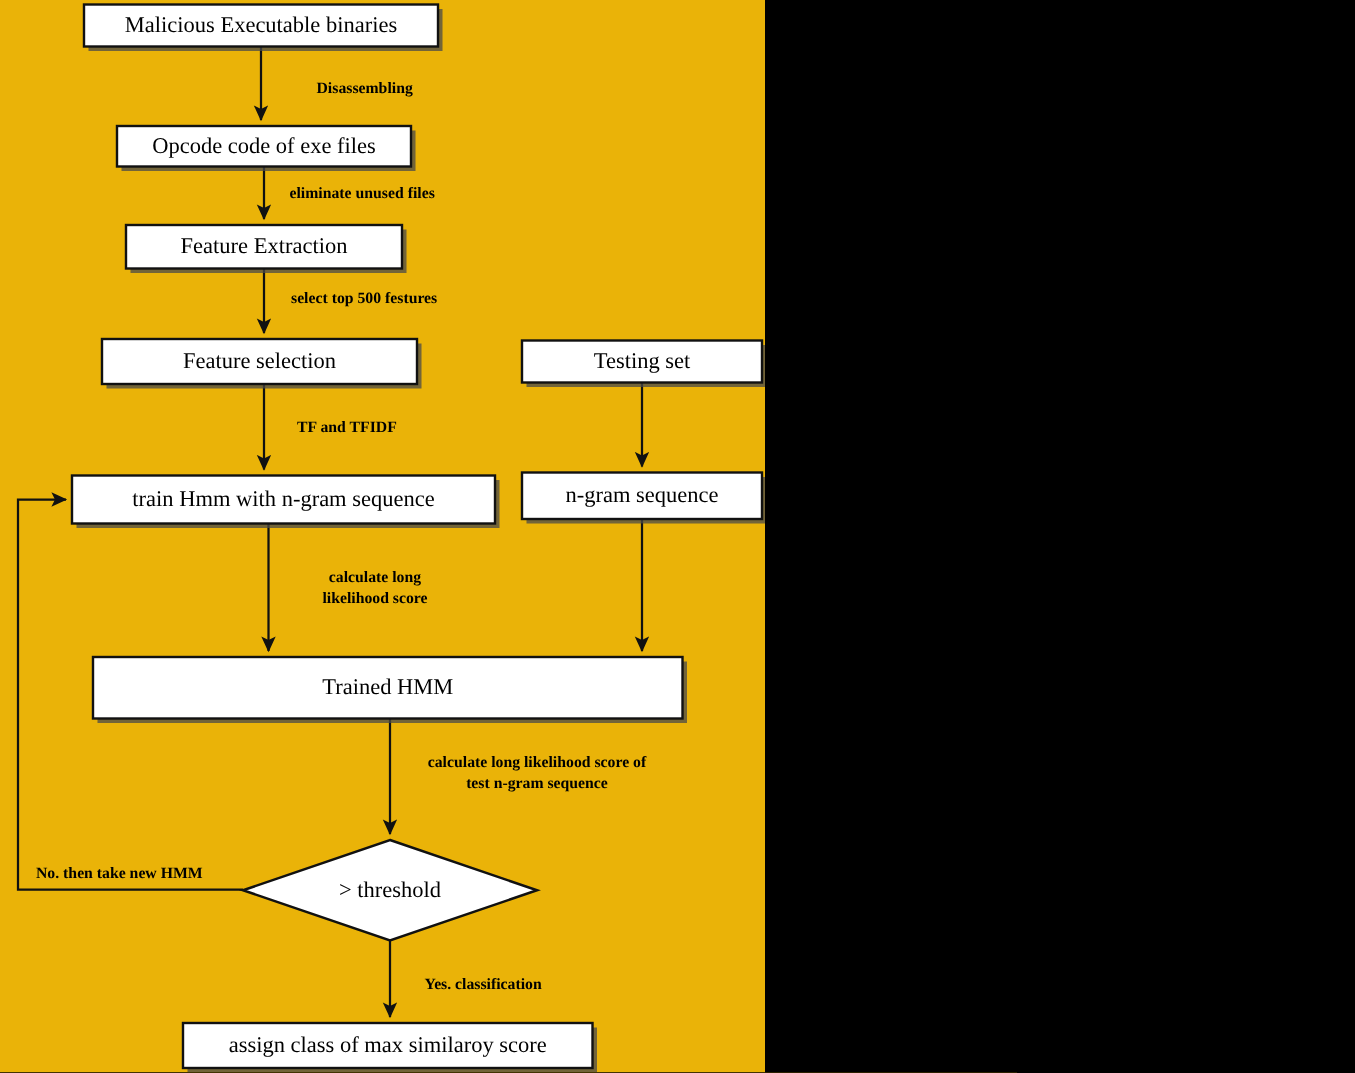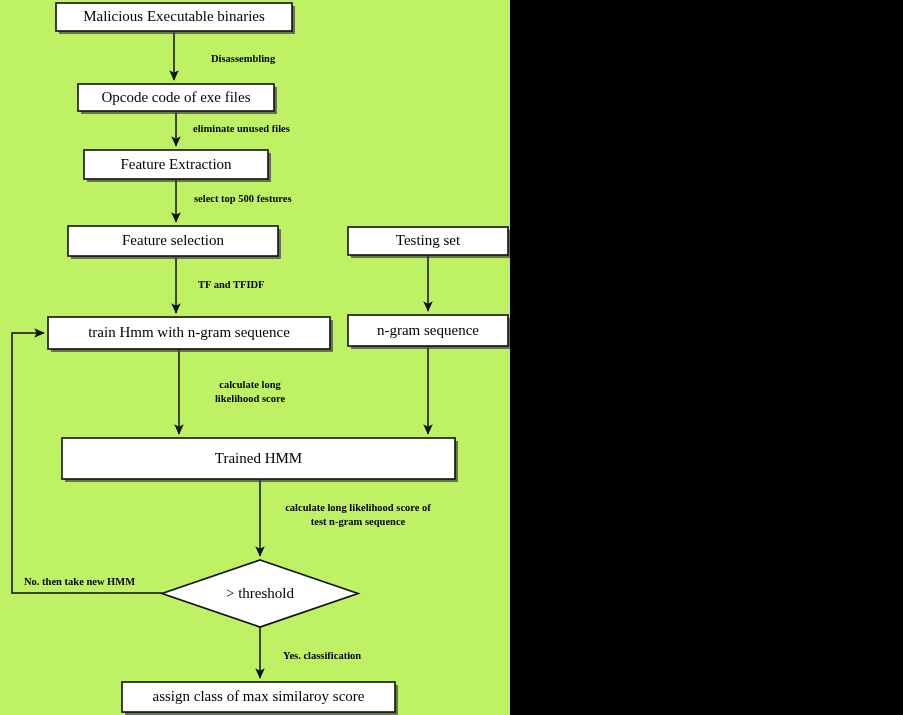--- a/index.html
+++ b/index.html
@@ -15,21 +15,21 @@
     background: #000000;
     overflow: hidden;
     font-family: "Liberation Serif", "DejaVu Serif", serif;
   }
   #canvas-area {
     position: absolute;
     left: 0;
     top: 0;
     width: 510px;
     height: 715px;
-    background: #bef264;
+    background: #eab308;
   }
   #flow-svg {
     display: block;
     width: 510px;
     height: 715px;
   }
   .node-box {
     fill: #ffffff;
     stroke: #111111;
     stroke-width: 1.6;

